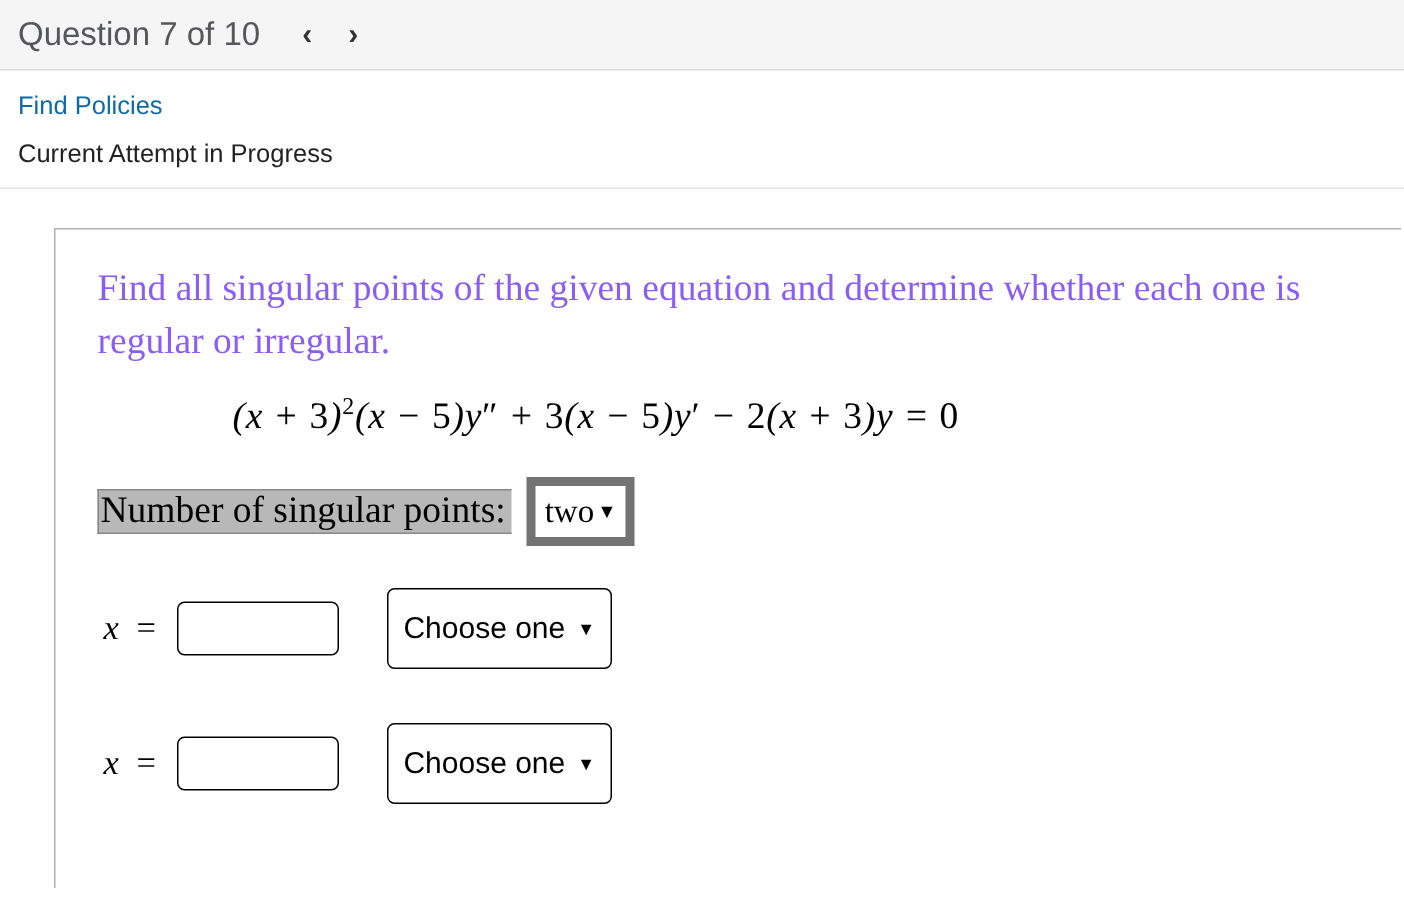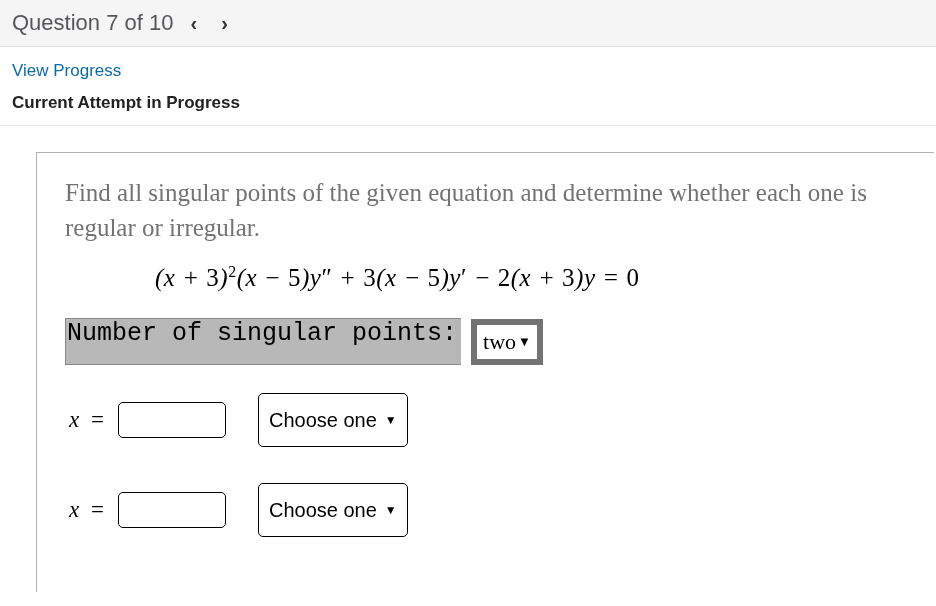--- a/index.html
+++ b/index.html
@@ -13,21 +13,21 @@
       width: 936px;
       height: 606px;
       overflow: hidden;
     }
     .header-bar {
       background: #f5f5f5;
       border-bottom: 1px solid #ddd;
       padding: 10px 12px;
       display: flex;
       align-items: center;
-      gap: 17px;
+      gap: 28px;
     }
     .question-label {
       font-size: 22px;
       color: #55575a;
       font-weight: 400;
     }
     .nav-arrows {
       display: flex;
       gap: 24px;
       align-items: center;
@@ -44,37 +44,37 @@
     }
     .view-policies {
       color: #0d6aa8;
       font-size: 17px;
       cursor: pointer;
       font-weight: 400;
     }
     .attempt-status {
       padding: 6px 12px 12px 12px;
       font-size: 17px;
-      font-weight: 700;
+      font-weight: 400;
       color: #222;
       border-bottom: 1px solid #e5e5e5;
     }
     .content-frame {
       margin: 26px 0 0 36px;
       border: 1px solid #b0b0b0;
       border-right: none;
       border-bottom: none;
       padding: 22px 28px 40px 28px;
       width: 898px;
       height: 440px;
     }
     .question-text {
       font-family: Georgia, "Times New Roman", serif;
       font-size: 25px;
-      color: #737373;
+      color: #8b5cf6;
       line-height: 1.4;
       margin-bottom: 8px;
     }
     .equation {
       font-family: Georgia, "Times New Roman", serif;
       font-size: 25px;
       font-style: italic;
       text-align: left;
       padding-left: 90px;
       margin-top: 18px;
@@ -90,23 +90,23 @@
       font-style: normal;
     }
     .singular-row {
       display: flex;
       align-items: center;
       gap: 10px;
       margin-bottom: 28px;
     }
     .singular-label {
       background: #b8b8b8;
-      font-family: Liberation Mono, monospace;
+      font-family: Liberation Serif, serif;
       font-size: 25px;
-      padding: 0 4px 16px 1px;
+      padding: 0 4px 0 1px;
       border: 1px solid #888;
       border-right: none;
     }
     .singular-select {
       border: 6px solid #737373;
       padding: 4px 6px;
       font-family: Georgia, "Times New Roman", serif;
       font-size: 22px;
       display: inline-flex;
       align-items: center;
@@ -167,21 +167,21 @@
 
 <div class="header-bar">
   <span class="question-label">Question 7 of 10</span>
   <div class="nav-arrows">
     <span class="nav-arrow">‹</span>
     <span class="nav-arrow">›</span>
   </div>
 </div>
 
 <div class="policies-area">
-  <span class="view-policies">View Progress</span>
+  <span class="view-policies">Find Policies</span>
 </div>
 
 <div class="attempt-status">Current Attempt in Progress</div>
 
 <div class="content-frame">
   <div class="question-text">Find all singular points of the given equation and determine whether each one is regular or irregular.</div>
   <div class="equation">
     (<span>x</span> + <span class="upright">3</span>)<sup class="upright">2</sup>(<span>x</span> − <span class="upright">5</span>)<span>y</span><span class="upright">″</span> + <span class="upright">3</span>(<span>x</span> − <span class="upright">5</span>)<span>y</span><span class="upright">′</span> − <span class="upright">2</span>(<span>x</span> + <span class="upright">3</span>)<span>y</span> = <span class="upright">0</span>
   </div>
 

